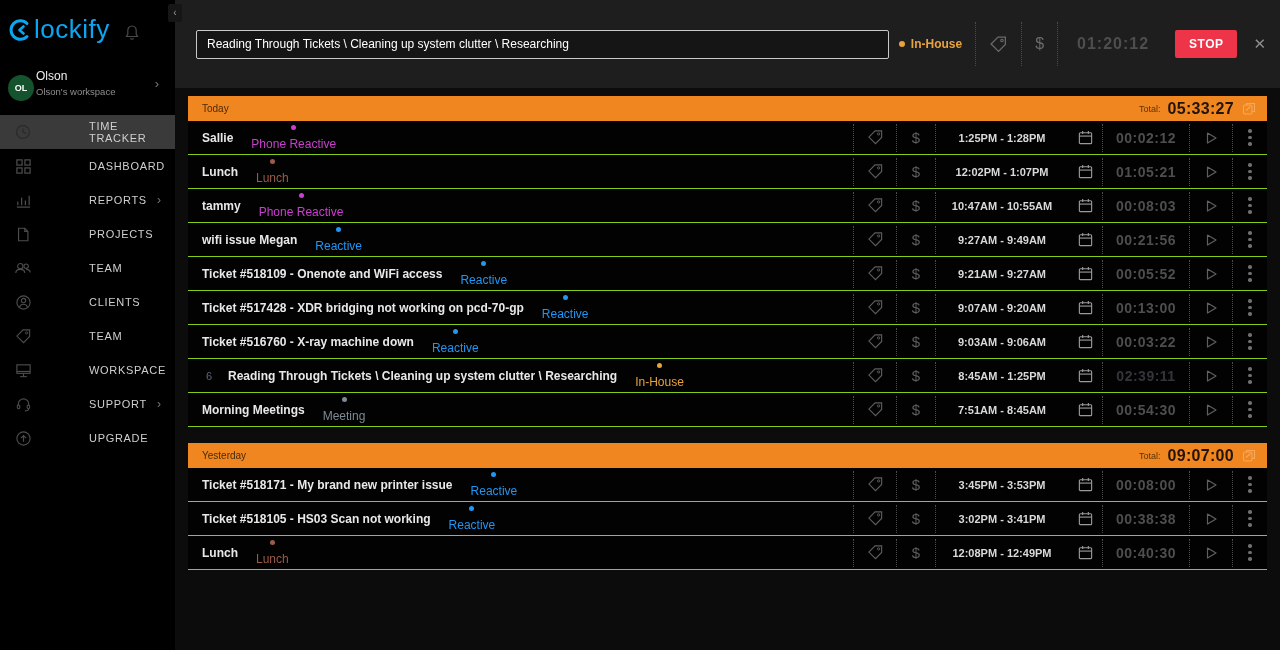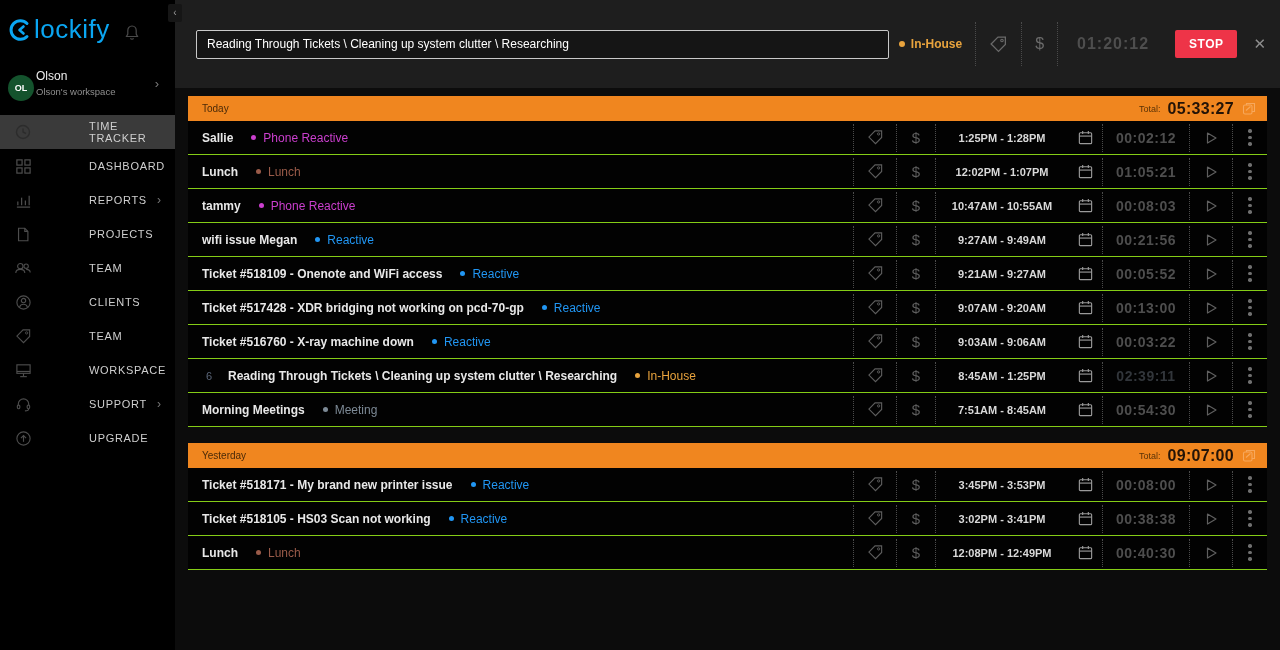--- a/index.html
+++ b/index.html
@@ -51,21 +51,21 @@
   .group-header { height:25px; background:#f0861f; display:flex; align-items:center; padding:0 10px 0 14px; }
   .group-label { font-size:10px; color:#4a2a08; }
   .group-total { margin-left:auto; display:flex; align-items:center; gap:7px; }
   .total-label { font-size:9px; color:#5a3206; }
   .total-value { font-size:16px; font-weight:bold; color:#231307; letter-spacing:.3px; }
   .row { height:34px; background:#020202; border-bottom:1px solid #84cc16; display:flex; align-items:center;
          padding-left:14px; }
   .count { font-size:11px; color:#5a6578; width:14px; text-align:center; margin-right:12px; }
   .count:empty { display:none; }
   .desc { font-size:12px; font-weight:bold; color:#e8e8e8; white-space:nowrap; }
-  .project { display:flex; align-items:center; gap:7px; margin-left:18px; font-size:12px; white-space:nowrap; }
+  .project { display:flex; align-items:center; gap:7px; margin-left:18px; font-size:12px; white-space:nowrap;flex-direction:column; }
   .pdot { width:5px; height:5px; border-radius:50%; }
   .row-controls { margin-left:auto; display:flex; align-items:center; height:100%; }
   .rc-sep { height:28px; border-left:1px dotted #4b4b4b; }
   .rc { display:flex; align-items:center; justify-content:center; height:100%; }
   .rc-tag { width:42px; }
   .rc-dollar { width:38px; font-size:15px; color:#5e5e5e; }
   .rc-time { width:132px; font-size:11px; font-weight:bold; color:#d9d9d9; justify-content:center; white-space:nowrap; }
   .rc-cal { width:34px; }
   .rc-dur { width:86px; font-size:14px; font-weight:bold; color:#4e4e4e; letter-spacing:.5px; }
   .row.dim .rc-dur { color:#32363b; }

